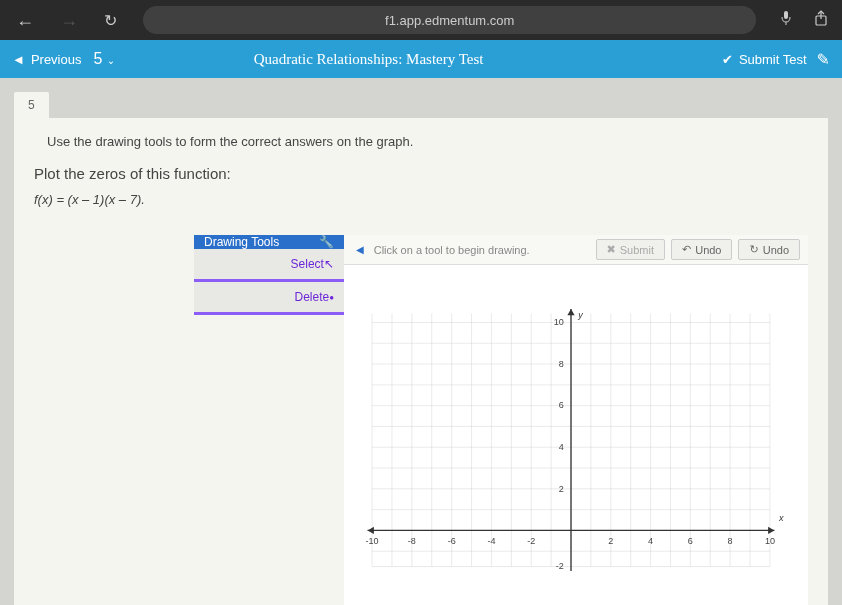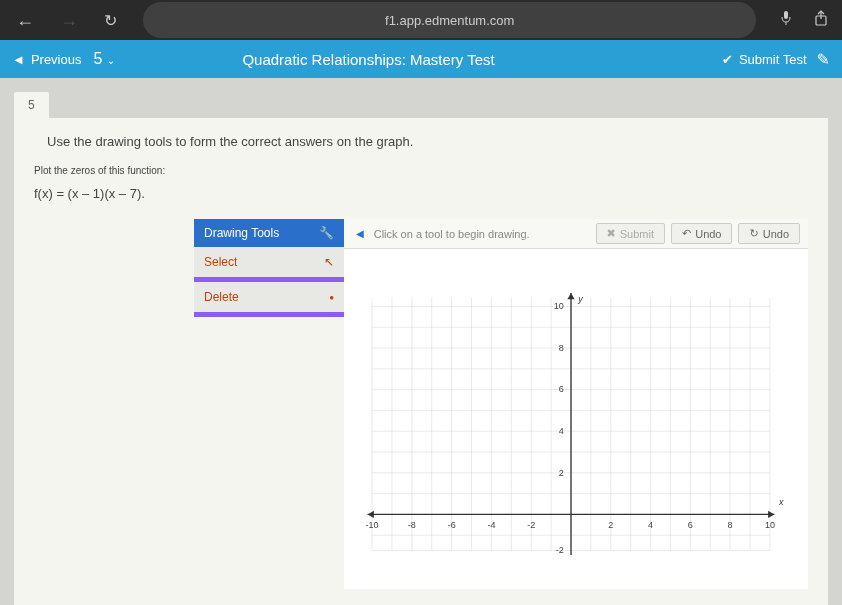--- a/index.html
+++ b/index.html
@@ -13,42 +13,42 @@
       padding: 0 8px;
       gap: 10px;
     }
     .nav-arrow { color: #ccc; font-size: 18px; padding: 4px 8px; cursor: pointer; }
     .nav-arrow.dim { color: #555; }
     .reload { color: #ccc; font-size: 16px; padding: 4px 8px; cursor: pointer; }
     .url-bar {
       flex: 1;
       background: #404040;
       border-radius: 20px;
-      height: 36px;
+      height: 28px;
       display: flex;
       align-items: center;
       justify-content: center;
       color: #ccc;
       font-size: 13px;
       margin: 0 8px;
     }
     .mic-icon { color: #ccc; padding: 4px 6px; }
     .share-icon { color: #ccc; padding: 4px 6px; font-size: 16px; }
     
     .header-bar {
       height: 38px;
       background: #2a9fd6;
       display: flex;
       align-items: center;
       padding: 0 12px;
       color: #fff;
     }
     .prev-btn { display: flex; align-items: center; gap: 6px; font-size: 13px; cursor: pointer; }
     .question-count { font-size: 16px; margin-left: 12px; }
-    .header-title { flex: 1; text-align: center; font-size: 15px; padding-right: 100px; }
+    .header-title { flex: 1; text-align: center; font-size: 15px; padding-right: 100px; font-family: Liberation Serif, serif; }
     .submit-btn { display: flex; align-items: center; gap: 6px; font-size: 13px; cursor: pointer; }
     .tool-icon { margin-left: 10px; }
     
     .content-area {
       background: #d4d4d0;
       height: calc(605px - 78px);
       padding: 14px 14px 0 14px;
       overflow: hidden;
     }
     .question-tab {
@@ -58,42 +58,42 @@
       font-size: 12px;
       color: #666;
       border-radius: 2px 2px 0 0;
     }
     .question-body {
       background: #f5f5f0;
       padding: 16px 20px;
       min-height: 490px;
     }
     .instruction { font-size: 13px; color: #444; margin-bottom: 16px; margin-left: 13px; }
-    .sub-instruction { font-size: 10px; color: #444; margin-bottom: 10px; }
-    .formula { font-size: 13px; color: #444; margin-bottom: 18px; }
+    .sub-instruction { font-size: 15px; color: #444; margin-bottom: 10px; }
+    .formula { font-size: 13px; color: #444; margin-bottom: 28px; font-style: italic; }
     
     .workspace { display: flex; margin-left: 160px; }
     .tools-panel { width: 150px; }
     .tools-header {
       background: #2a6fc9;
       color: #fff;
-      padding: 7px 10px;
+      padding: 0 10px;
       font-size: 12px;
       display: flex;
       justify-content: space-between;
       align-items: center;
     }
     .tool-row {
       background: #e8e8e4;
-      border-bottom: 5px solid #8b5cf6;
+      border-bottom: 3px solid #8b5cf6;
       padding: 8px 10px;
       font-size: 12px;
-      color: #c2410c;
-      display: flex;
-      justify-content: space-between;
+      color: #6d28d9;
+      display: flex;
+      justify-content: flex-end;
       align-items: center;
       cursor: pointer;
     }
     
     .canvas-panel { flex: 1; background: #fff; }
     .canvas-toolbar {
       height: 30px;
       display: flex;
       align-items: center;
       border-bottom: 1px solid #ddd;

